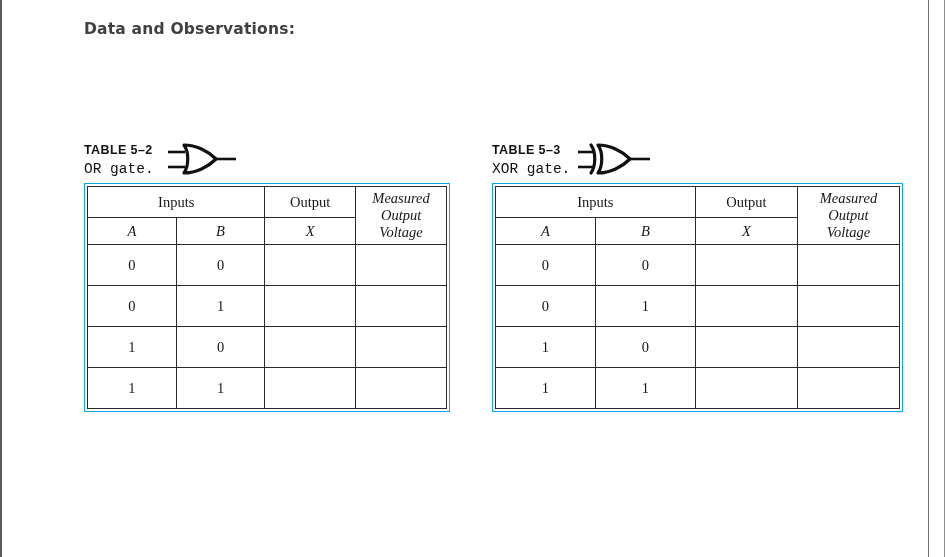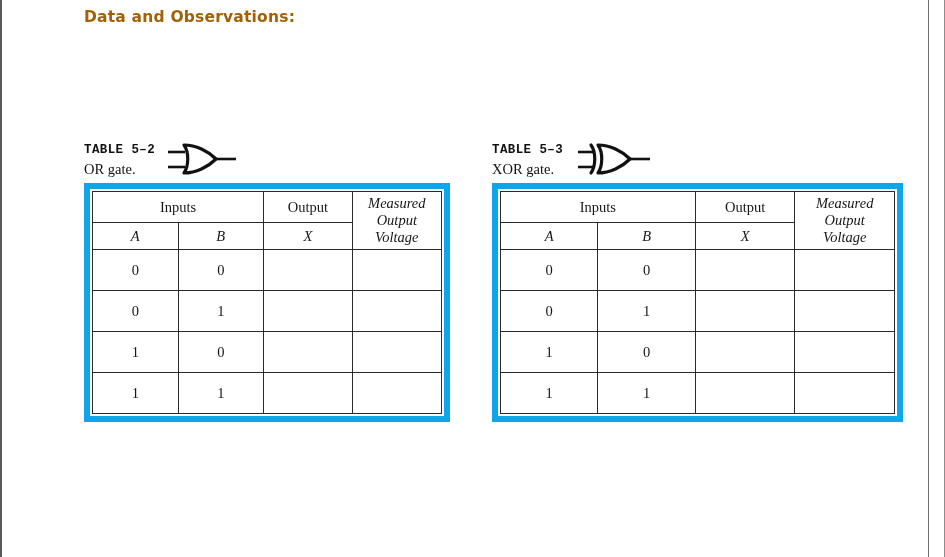--- a/index.html
+++ b/index.html
@@ -24,67 +24,68 @@
     height: 557px;
     background: #5a5a5a;
   }
   .page-edge-left  { left: 0; }
   .page-edge-right { left: 928px; width: 1px; background: #6e6e6e; }
   .page-edge-right2 { position:absolute; left: 944px; top:0; width:1px; height:557px; background:#8d8d8d; }
 
   .page-title {
     position: absolute;
     left: 84px;
-    top: 8px;
+    top: 20px;
     font-family: "DejaVu Sans", "Liberation Sans", sans-serif;
     font-weight: 700;
     font-size: 15.5px;
     letter-spacing: 0.2px;
-    color: #a16207;
+    color: #404040;
   }
 
   
   .table-block { position: absolute; }
   #table-block-1 { left: 84px; top: 143px; width: 366px; }
   #table-block-2 { left: 492px; top: 143px; width: 411px; }
 
   .table-caption {
     position: relative;
     height: 40px;
   }
   .caption-text {
     position: absolute;
     left: 0;
     top: 0;
     line-height: 1.25;
   }
   .caption-line1 {
-    font-family: Liberation Mono, monospace;
+    font-family: Liberation Sans, sans-serif;
     font-weight: 700;
     font-size: 12.5px;
     letter-spacing: 0.4px;
     color: #111;
     display: block;
   }
   .caption-line2 {
     font-size: 14.5px;
     color: #111;
     display: block;
     margin-top: 1px;
+    font-family: Liberation Mono, monospace;
   }
   .gate-symbol {
     position: absolute;
     top: -4px;
   }
   #gate-or  { left: 82px; }
   #gate-xor { left: 84px; }
 
   
   .tt-frame {
-    border: 6px solid #0ea5e9;
+    border: 1px solid #0ea5e9;
     padding: 2px;
     background: #fff;
   }
   table.truth-table {
     border-collapse: collapse;
     width: 100%;
     background: #fff;
   }
   table.truth-table th,
   table.truth-table td {

